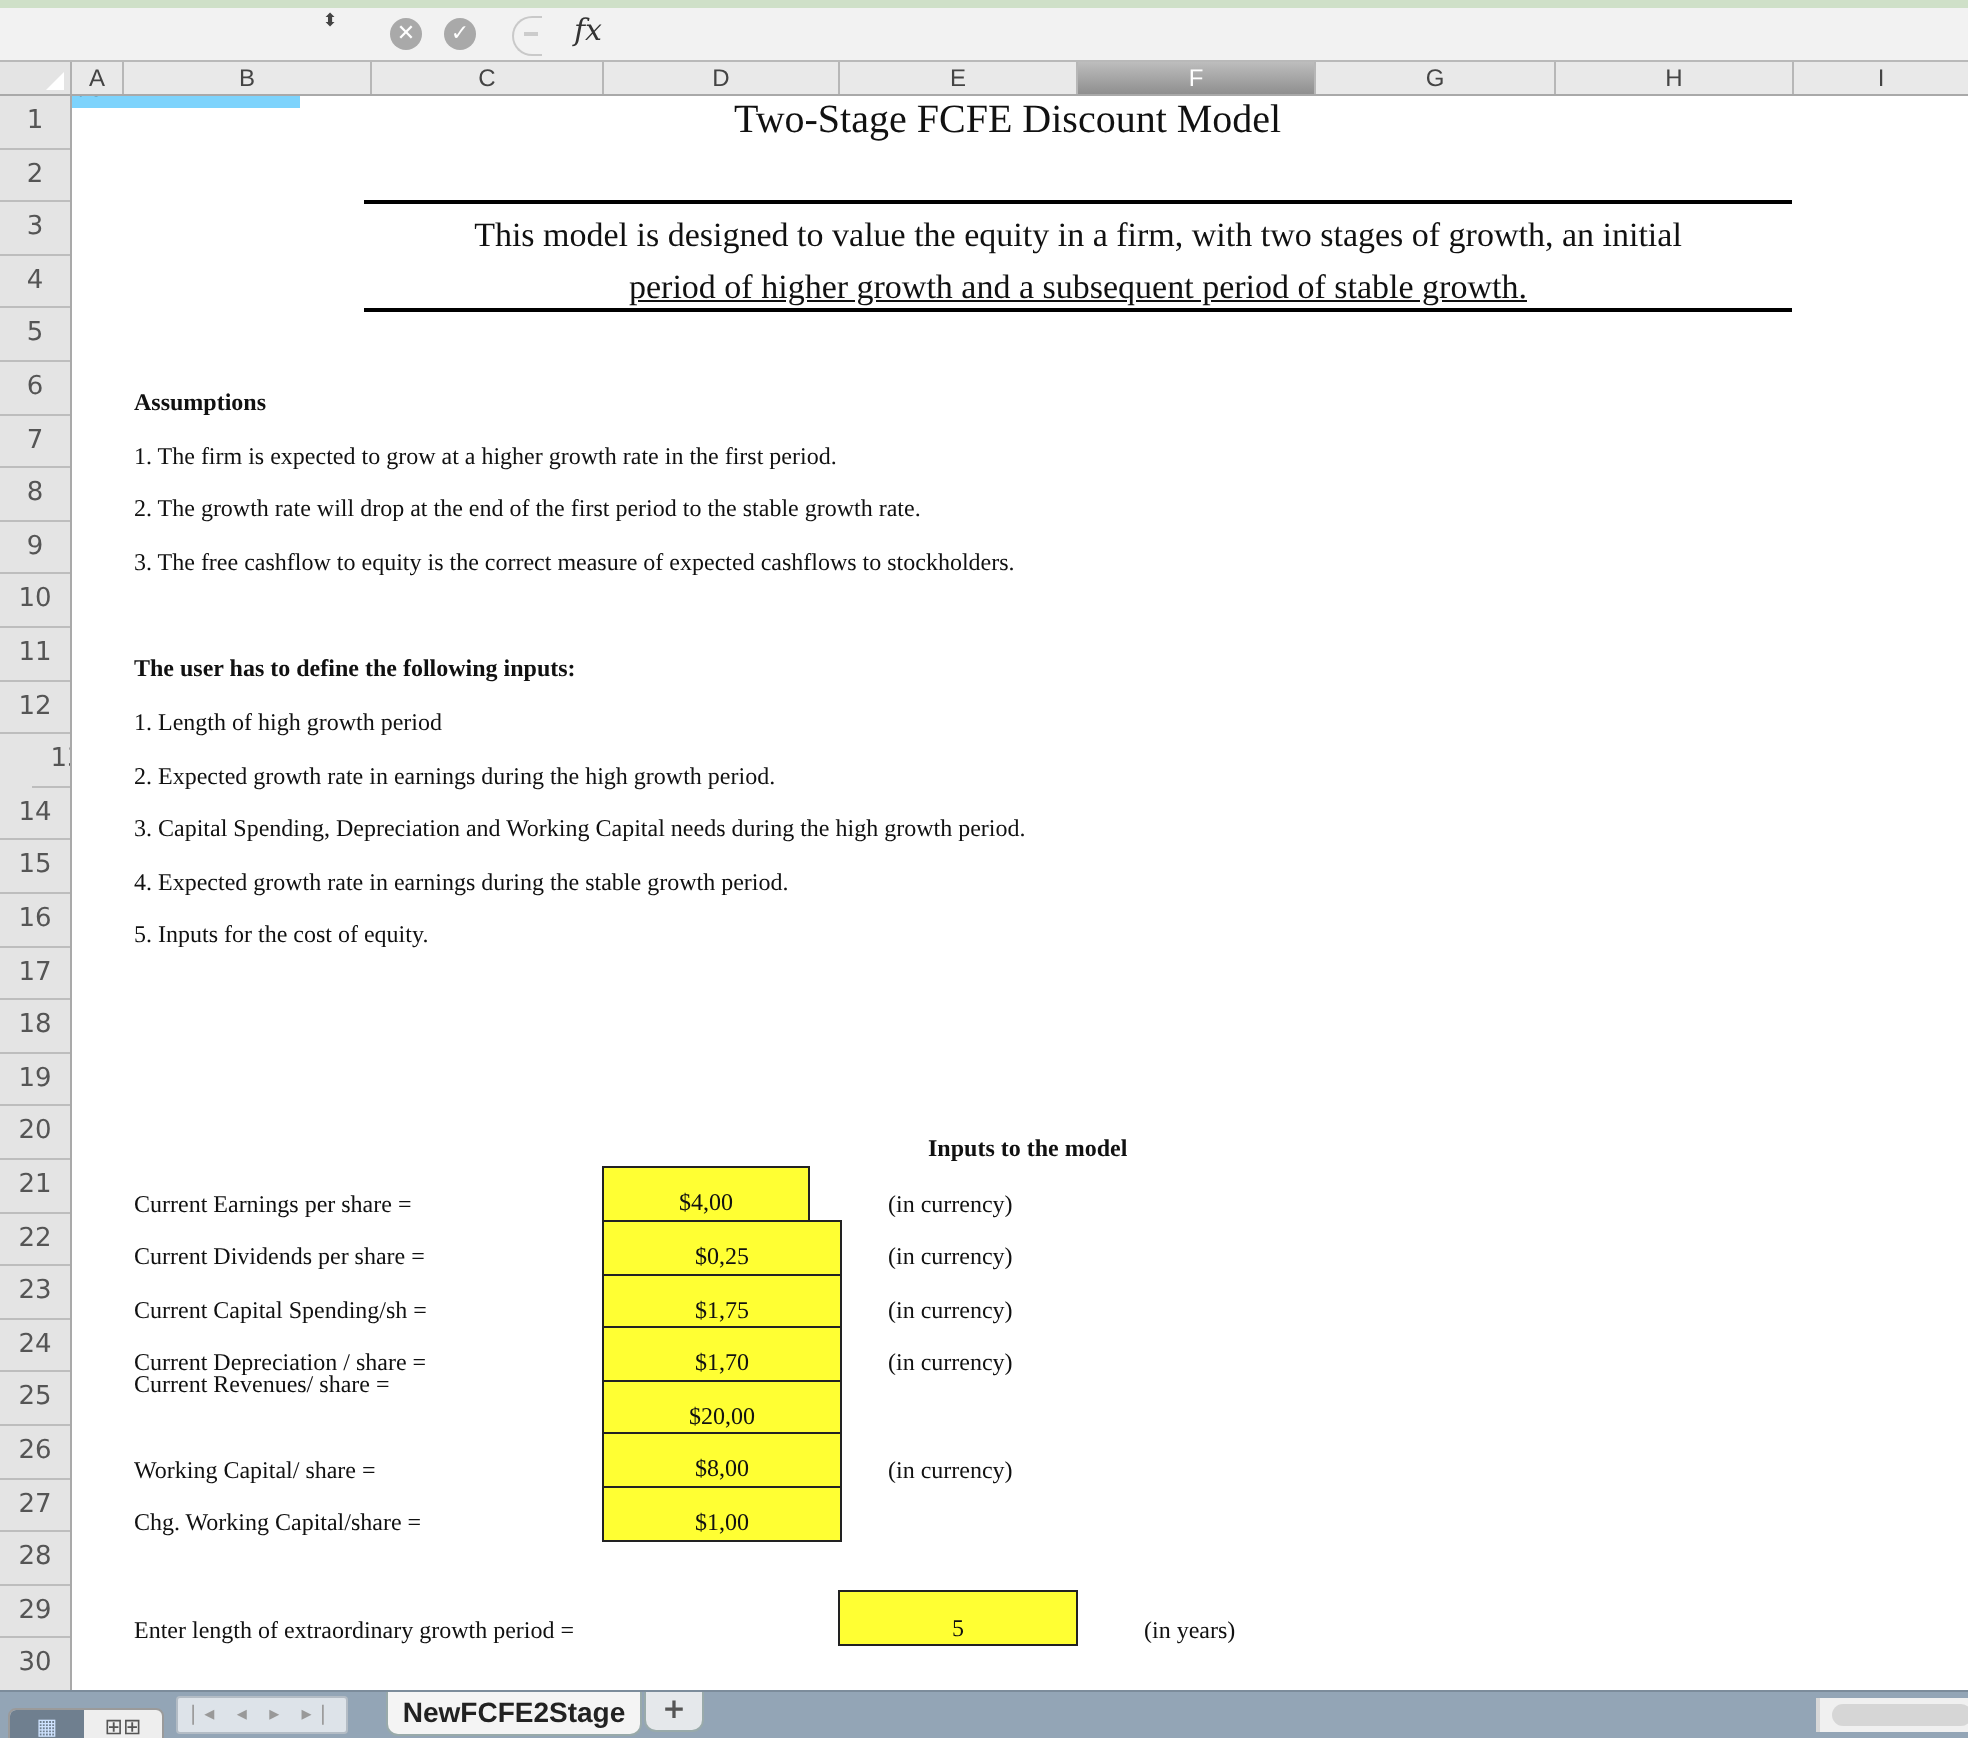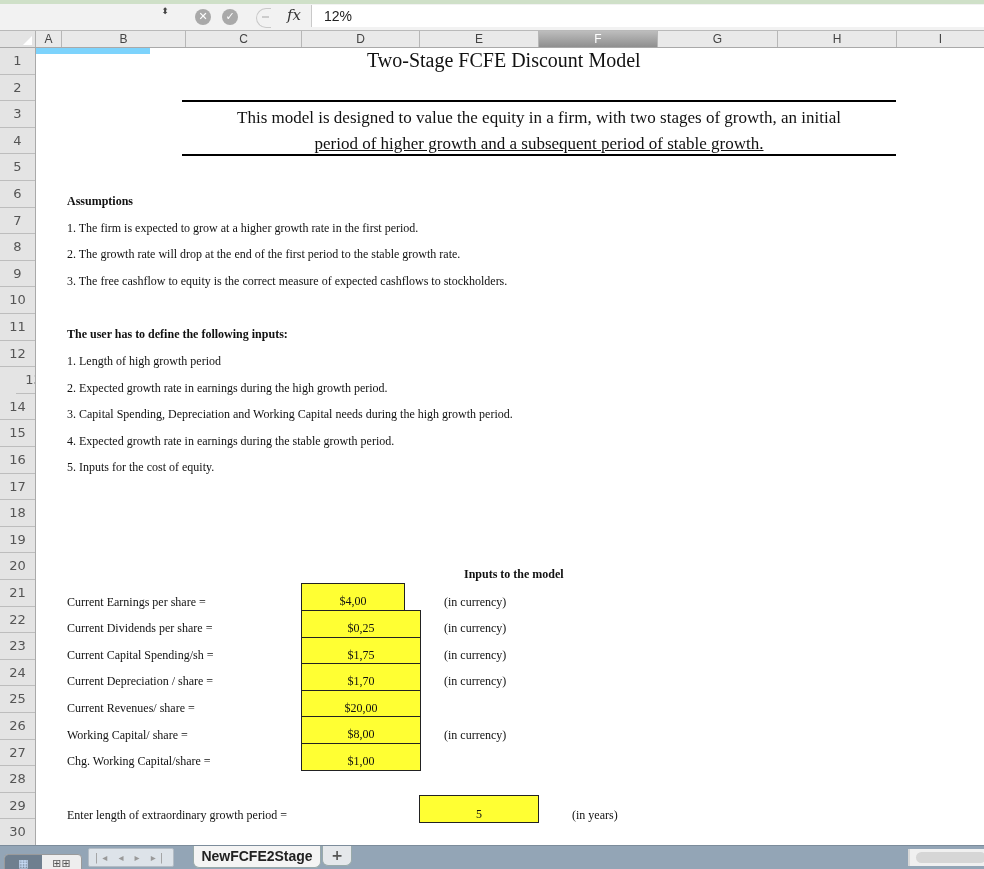--- a/index.html
+++ b/index.html
@@ -59,21 +59,20 @@
 <div class="topstrip"></div>
 
 <div class="fbar">
   <div class="namebox">F89</div>
   <div class="stepper">⬍</div>
   <div class="ficon" style="left:195px;">✕</div>
   <div class="ficon" style="left:222px;">✓</div>
   <div class="fparen"></div>
   <div class="fdash"></div>
   <div class="fx">fx</div>
-  <div class="formula">12%</div>
 </div>
 
 <div class="colhdr">
   <div class="corner">
       <div class="corner-tri"></div>
     </div>
   <div class="ch" style="left:36px;width:26px;">A</div>
   <div class="ch" style="left:62px;width:124px;">B</div>
   <div class="ch" style="left:186px;width:116px;">C</div>
   <div class="ch" style="left:302px;width:118px;">D</div>
@@ -147,21 +146,21 @@
 <div class="cell small" style="left:444px;top:621px;">(in currency)</div>
 
 <div class="cell small" style="left:67px;top:648px;">Current Capital Spending/sh =</div>
 <div class="ybox" style="left:301px;top:637px;width:120px;height:28px;line-height:34px;">$1,75</div>
 <div class="cell small" style="left:444px;top:648px;">(in currency)</div>
 
 <div class="cell small" style="left:67px;top:674px;">Current Depreciation / share =</div>
 <div class="ybox" style="left:301px;top:663px;width:120px;height:28px;line-height:34px;">$1,70</div>
 <div class="cell small" style="left:444px;top:674px;">(in currency)</div>
 
-<div class="cell small" style="left:67px;top:701px;">Current Revenues/ share =</div>
+<div class="cell small" style="left:67px;top:685px;">Current Revenues/ share =</div>
 <div class="ybox" style="left:301px;top:690px;width:120px;height:28px;line-height:34px;">$20,00</div>
 
 <div class="cell small" style="left:67px;top:728px;">Working Capital/ share =</div>
 <div class="ybox" style="left:301px;top:716px;width:120px;height:28px;line-height:34px;">$8,00</div>
 <div class="cell small" style="left:444px;top:728px;">(in currency)</div>
 
 <div class="cell small" style="left:67px;top:754px;">Chg. Working Capital/share =</div>
 <div class="ybox" style="left:301px;top:743px;width:120px;height:28px;line-height:34px;">$1,00</div>
 
 <div class="cell small" style="left:67px;top:808px;">Enter length of extraordinary growth period =</div>

